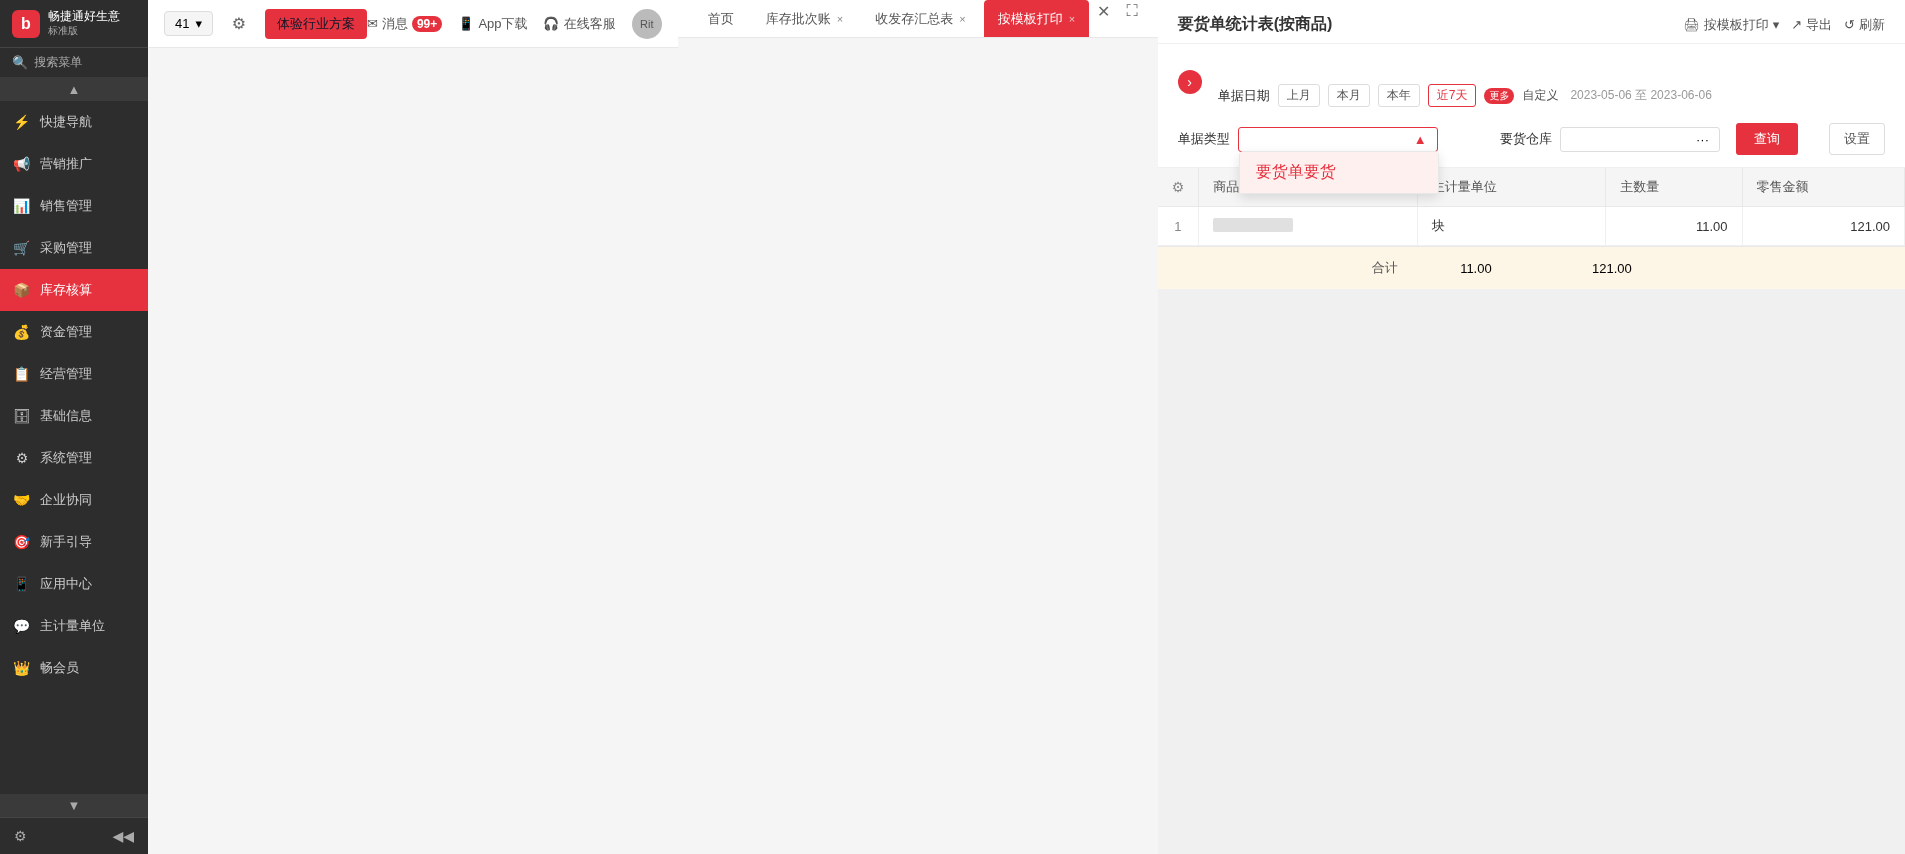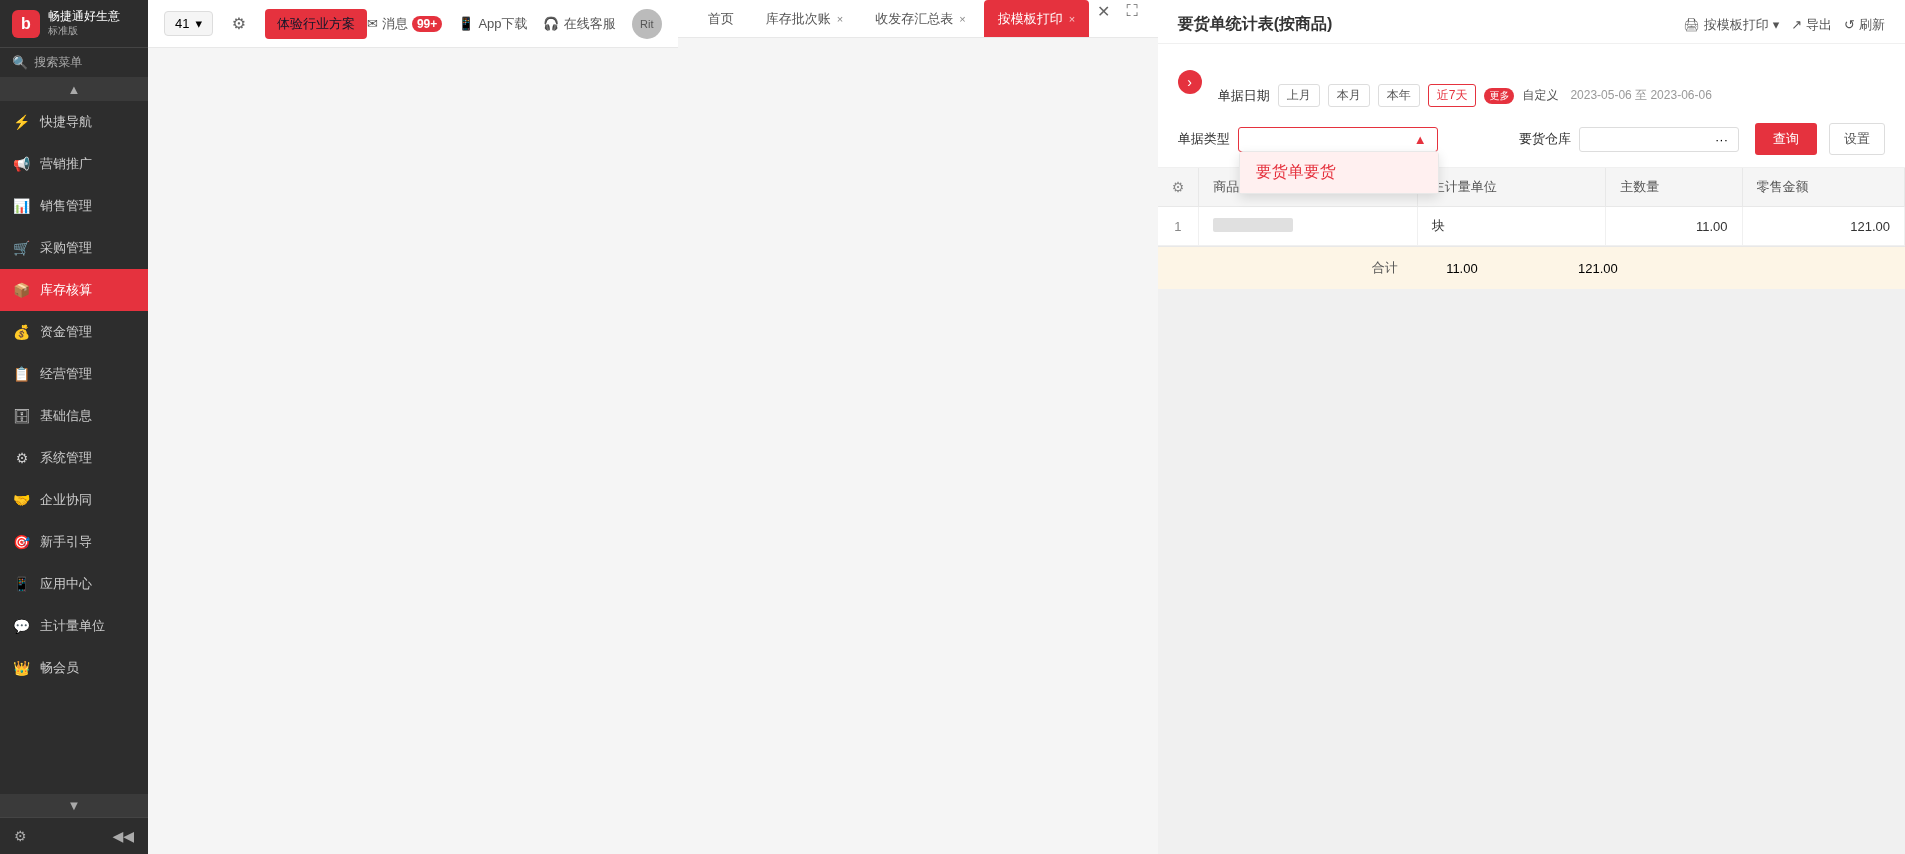--- a/index.html
+++ b/index.html
@@ -358,20 +358,21 @@
       font-size: 13px;
     }
     .btn-setting {
       background: #fff;
       color: #555;
       border: 1px solid #ddd;
       padding: 6px 14px;
       border-radius: 3px;
       cursor: pointer;
       font-size: 13px;
+      margin-left: 19px;
     }
 
     
     .dropdown-overlay {
       position: absolute;
       top: 190px;
       left: 700px;
       background: #fff;
       border: 1px solid #e8e8e8;
       border-radius: 4px;
@@ -439,20 +440,21 @@
     
     .table-footer {
       background: #fdf5e6;
       display: flex;
       align-items: center;
       padding: 12px 14px;
       border-top: 1px solid #e8e8e8;
       font-size: 13px;
       position: sticky;
       bottom: 0;
+      gap: 14px;
     }
     .footer-label { color: #555; margin-right: 20px; padding-left: 200px; }
     .footer-values { display: flex; gap: 80px; }
     .footer-value { text-align: right; min-width: 60px; }
 
     
     .content::-webkit-scrollbar { width: 6px; }
     .content::-webkit-scrollbar-thumb { background: #ccc; border-radius: 3px; }
   </style>
 </head>

